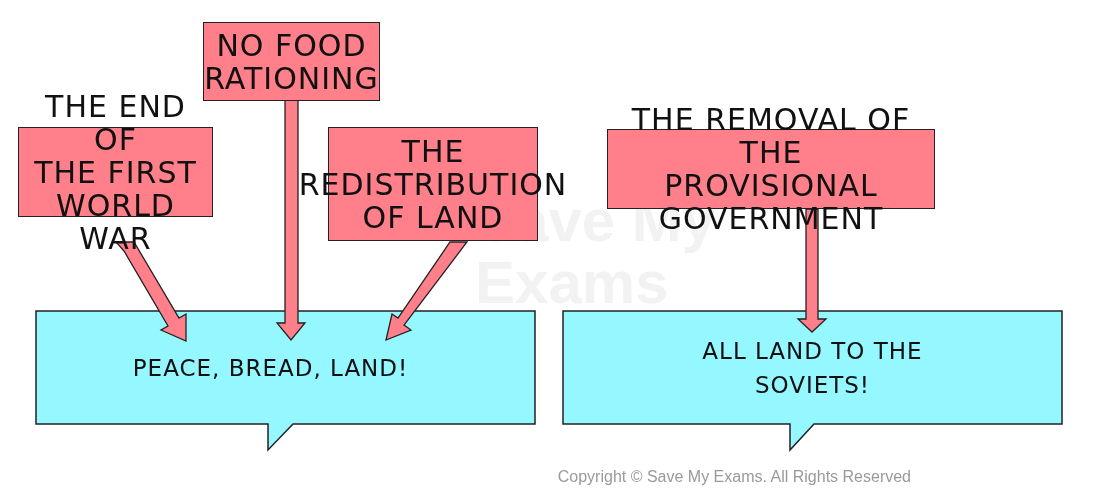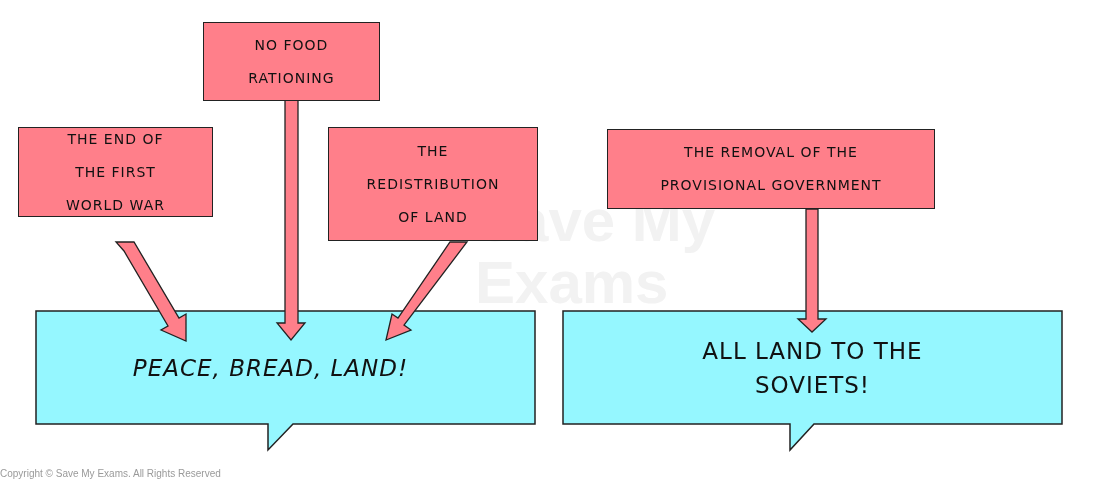--- a/index.html
+++ b/index.html
@@ -1,27 +1,27 @@
 <!DOCTYPE html>
 <html><head>
 <meta charset="utf-8">
 <style>
   html, body { margin:0; padding:0; background:#ffffff; }
   body { width:1100px; height:492px; position:relative; overflow:hidden;
          font-family:"DejaVu Sans", sans-serif; }
   .box { position:absolute; box-sizing:border-box; border:1.5px solid #222;
          display:flex; align-items:center; justify-content:center; text-align:center;
          color:#111; white-space:pre-line; letter-spacing:1px; }
-  .pink { background:#ff7f8a; font-size:14px; line-height:33px; }
+  .pink { background:#ff7f8a; font-size:30px; line-height:33px; }
   .cyan { background:#95f7ff; font-size:23px; line-height:34px; }
   svg.arrows { position:absolute; left:0; top:0; }
   .watermark { position:absolute; left:475px; top:190px; font-size:60px; font-weight:bold;
                color:#f2f2f2; line-height:62px; font-family:"Liberation Sans", sans-serif; }
-  .copyright { position:absolute; top:468px; left:0; width:911px; text-align:left;
-               font-size:10px; color:#9a9a9a; font-family:"Liberation Sans", sans-serif; }
+  .copyright { position:absolute; top:468px; left:0; width:911px; text-align:right;
+               font-size:16px; color:#9a9a9a; font-family:"Liberation Sans", sans-serif; }
 </style>
 </head>
 <body>
 
 <div class="watermark">
   <div>Save My</div>
   <div>Exams</div>
 </div>
 
 <svg class="arrows" width="1100" height="492">
@@ -43,17 +43,17 @@
 THE FIRST
 WORLD WAR</div>
 <div class="box pink" style="left:203px;top:22px;width:177px;height:79px;">NO FOOD
 RATIONING</div>
 <div class="box pink" style="left:328px;top:127px;width:210px;height:114px;">THE
 REDISTRIBUTION
 OF LAND</div>
 <div class="box pink" style="left:607px;top:129px;width:328px;height:80px;">THE REMOVAL OF THE
 PROVISIONAL GOVERNMENT</div>
 
-<div class="box cyan" style="left:36px;top:311px;width:469px;height:113px;border:none;background:transparent;font-style:italic;">PEACE, BREAD, LAND!</div>
+<div class="box cyan" style="left:36px;top:311px;width:469px;height:113px;border:none;background:transparent;">PEACE, BREAD, LAND!</div>
 <div class="box cyan" style="left:563px;top:311px;width:499px;height:113px;border:none;background:transparent;">ALL LAND TO THE
 SOVIETS!</div>
 
 <div class="copyright">Copyright © Save My Exams. All Rights Reserved</div>
 
 </body></html>

